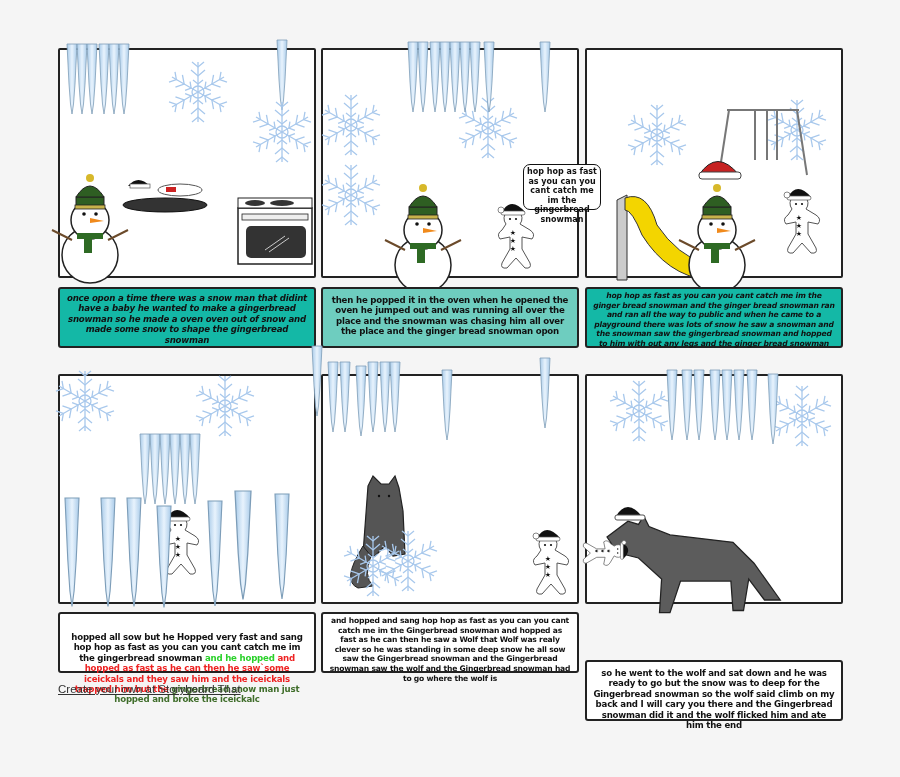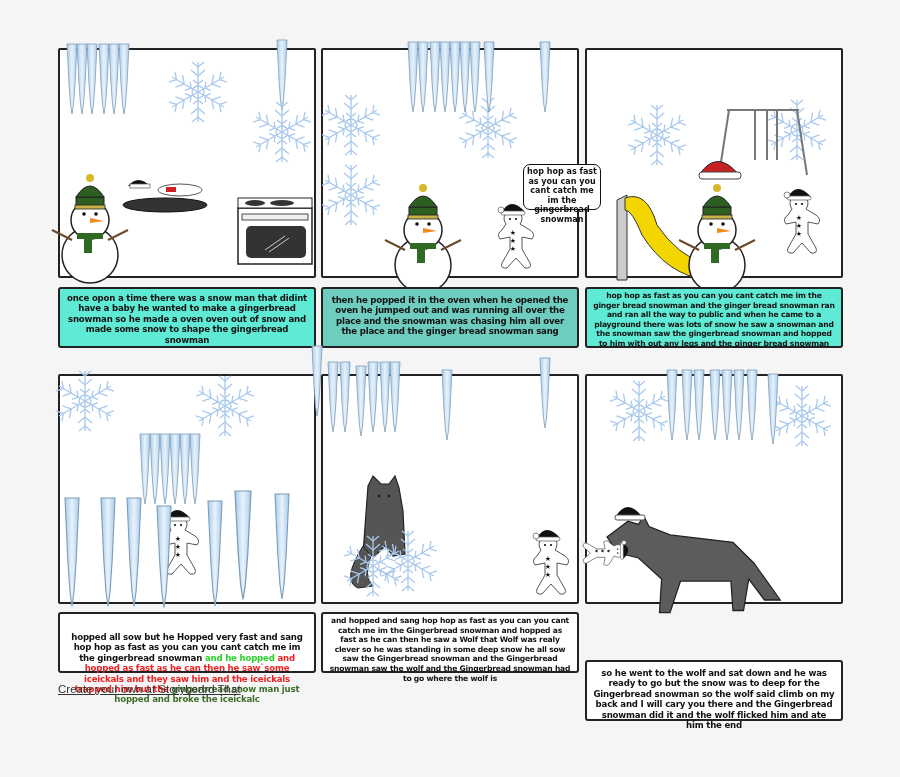--- a/index.html
+++ b/index.html
@@ -1,21 +1,21 @@
 <!DOCTYPE html>
 <html><head>
 <meta charset="utf-8">
 <style>
   html,body{margin:0;padding:0;}
   body{width:900px;height:777px;background:#f5f5f5;position:relative;overflow:hidden;font-family:"Liberation Sans",sans-serif;}
   .panel{position:absolute;width:258px;height:230px;background:#fff;border:2px solid #222;border-radius:2px;box-sizing:border-box;overflow:visible;}
   .cap{position:absolute;width:258px;box-sizing:border-box;border:2px solid #222;border-radius:3px;
        font-family:"DejaVu Sans",sans-serif;font-weight:bold;font-size:8.6px;line-height:10.4px;text-align:center;
        color:#111;padding:4px 6px;letter-spacing:-0.2px;}
-  .cap.blue{background:#5eead4;}
+  .cap.blue{background:#14b8a6;font-style:italic;}
   .cap.teal{background:#6ecdbf;}
   .cap.white{background:#fff;}
   .cap.small{font-size:7.6px;line-height:9.6px;}
   .green{color:#2ad12a;} .red{color:#ee2222;} .dkgreen{color:#3f6d2a;}
   .abs{position:absolute;}
   .bubble{position:absolute;background:#fff;border:1.5px solid #111;font-family:"DejaVu Sans",sans-serif;font-weight:bold;color:#111;text-align:center;}
   .footer{position:absolute;left:58px;top:683px;font-size:11.5px;color:#333;text-decoration:underline;}
   svg{overflow:visible;}
 </style>
 </head>
@@ -128,21 +128,21 @@
         <use href="#icicle" x="166" y="-8"></use>
         <use href="#icicle" x="222" y="-8"></use>
     </g>
     <use href="#snowman" x="100" y="175"></use>
     <use href="#ginger" x="190" y="190"></use>
   </svg>
   <div class="bubble" style="left:200px;top:114px;width:78px;height:46px;border-radius:7px;font-size:8px;line-height:9.5px;padding:2px;box-sizing:border-box;z-index:3;">
     <span>hop hop as fast as you can you cant catch me im the gingerbread snowman</span>
   </div>
 </div>
-<div class="cap teal" style="left:321px;top:287px;height:61px;padding-top:6px;">then he popped it in the oven when he opened the oven he jumped out and was running all over the place and the snowman was chasing him all over the place and the ginger bread snowman sang</div>
+<div class="cap teal" style="left:321px;top:287px;height:61px;padding-top:6px;">then he popped it in the oven when he opened the oven he jumped out and was running all over the place and the snowman was chasing him all over the place and the ginger bread snowman opon</div>
 
 <div class="panel" style="left:585px;top:48px;">
   <svg class="abs" style="left:0;top:0" width="258" height="230">
     <use href="#flake" x="70" y="85" transform=""></use>
     <use href="#flake" x="210" y="80"></use>
     <g stroke="#777" stroke-width="2" fill="none">
       <line x1="140" y1="60" x2="212" y2="60"></line>
         <line x1="142" y1="60" x2="132" y2="125"></line>
         <line x1="210" y1="60" x2="220" y2="125"></line>
       <line x1="168" y1="60" x2="168" y2="110"></line>

